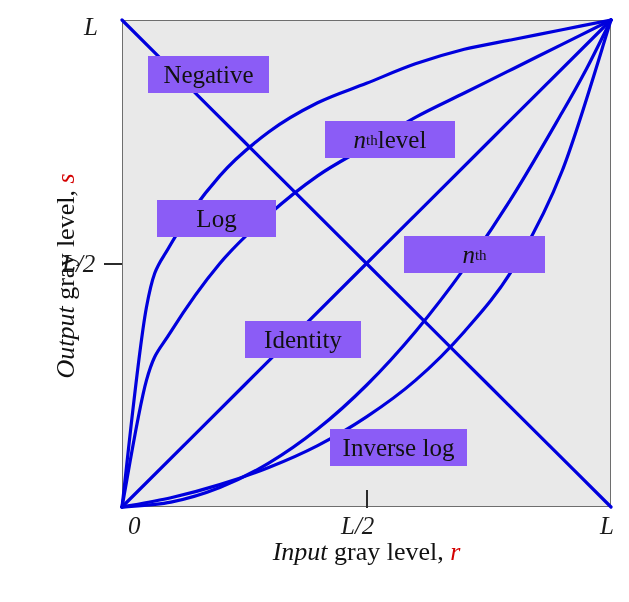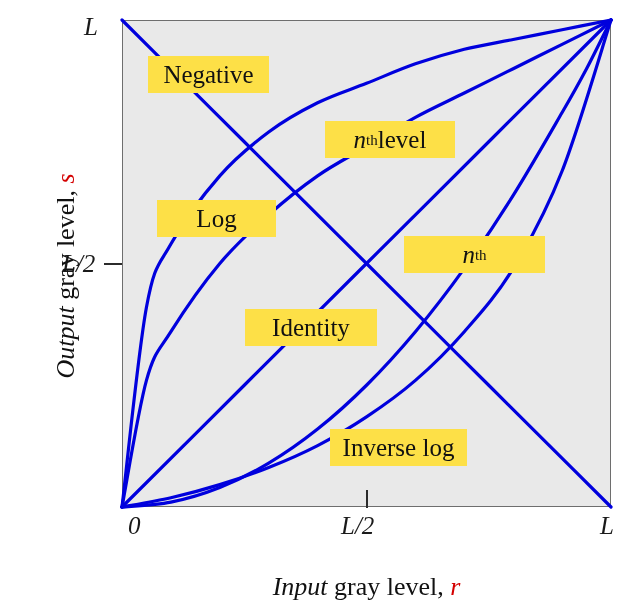--- a/index.html
+++ b/index.html
@@ -54,50 +54,50 @@
   .axis-title .var{font-style:italic;color:#d40000;}
 
   .ylabel{
     left:-144px;top:263px;
     width:420px;
     text-align:center;
     transform:rotate(-90deg);
     transform-origin:center center;
   }
   .xlabel{
-    left:122px;top:574px;
+    left:122px;top:539px;
     width:489px;
     text-align:center;
   }
 
   
   .curve-label{
     position:absolute;
-    background:#fde047;
+    background:#8b5cf6;
     color:#111111;
     font-size:25px;
     line-height:1;
     display:flex;
     align-items:center;
     justify-content:center;
     white-space:nowrap;
     box-sizing:border-box;
   }
   .curve-label sup{
     font-size:15px;
     vertical-align:super;
     line-height:0;
   }
   .curve-label .n{font-style:italic;}
 
   .lbl-negative   {left:148px;top:56px; width:121px;height:37px;}
   .lbl-log        {left:157px;top:200px;width:119px;height:37px;}
   .lbl-nthroot    {left:325px;top:121px;width:130px;height:37px;}
   .lbl-nthpower   {left:404px;top:236px;width:141px;height:37px;}
-  .lbl-identity   {left:245px;top:309px;width:132px;height:37px;}
+  .lbl-identity   {left:245px;top:321px;width:116px;height:37px;}
   .lbl-inverselog {left:330px;top:429px;width:137px;height:37px;}
 </style>
 </head>
 <body>
 
 <div id="figure">
 
   <div class="plot-area"></div>
 
   <svg class="curves-svg" viewBox="0 0 629 602" xmlns="http://www.w3.org/2000/svg">

